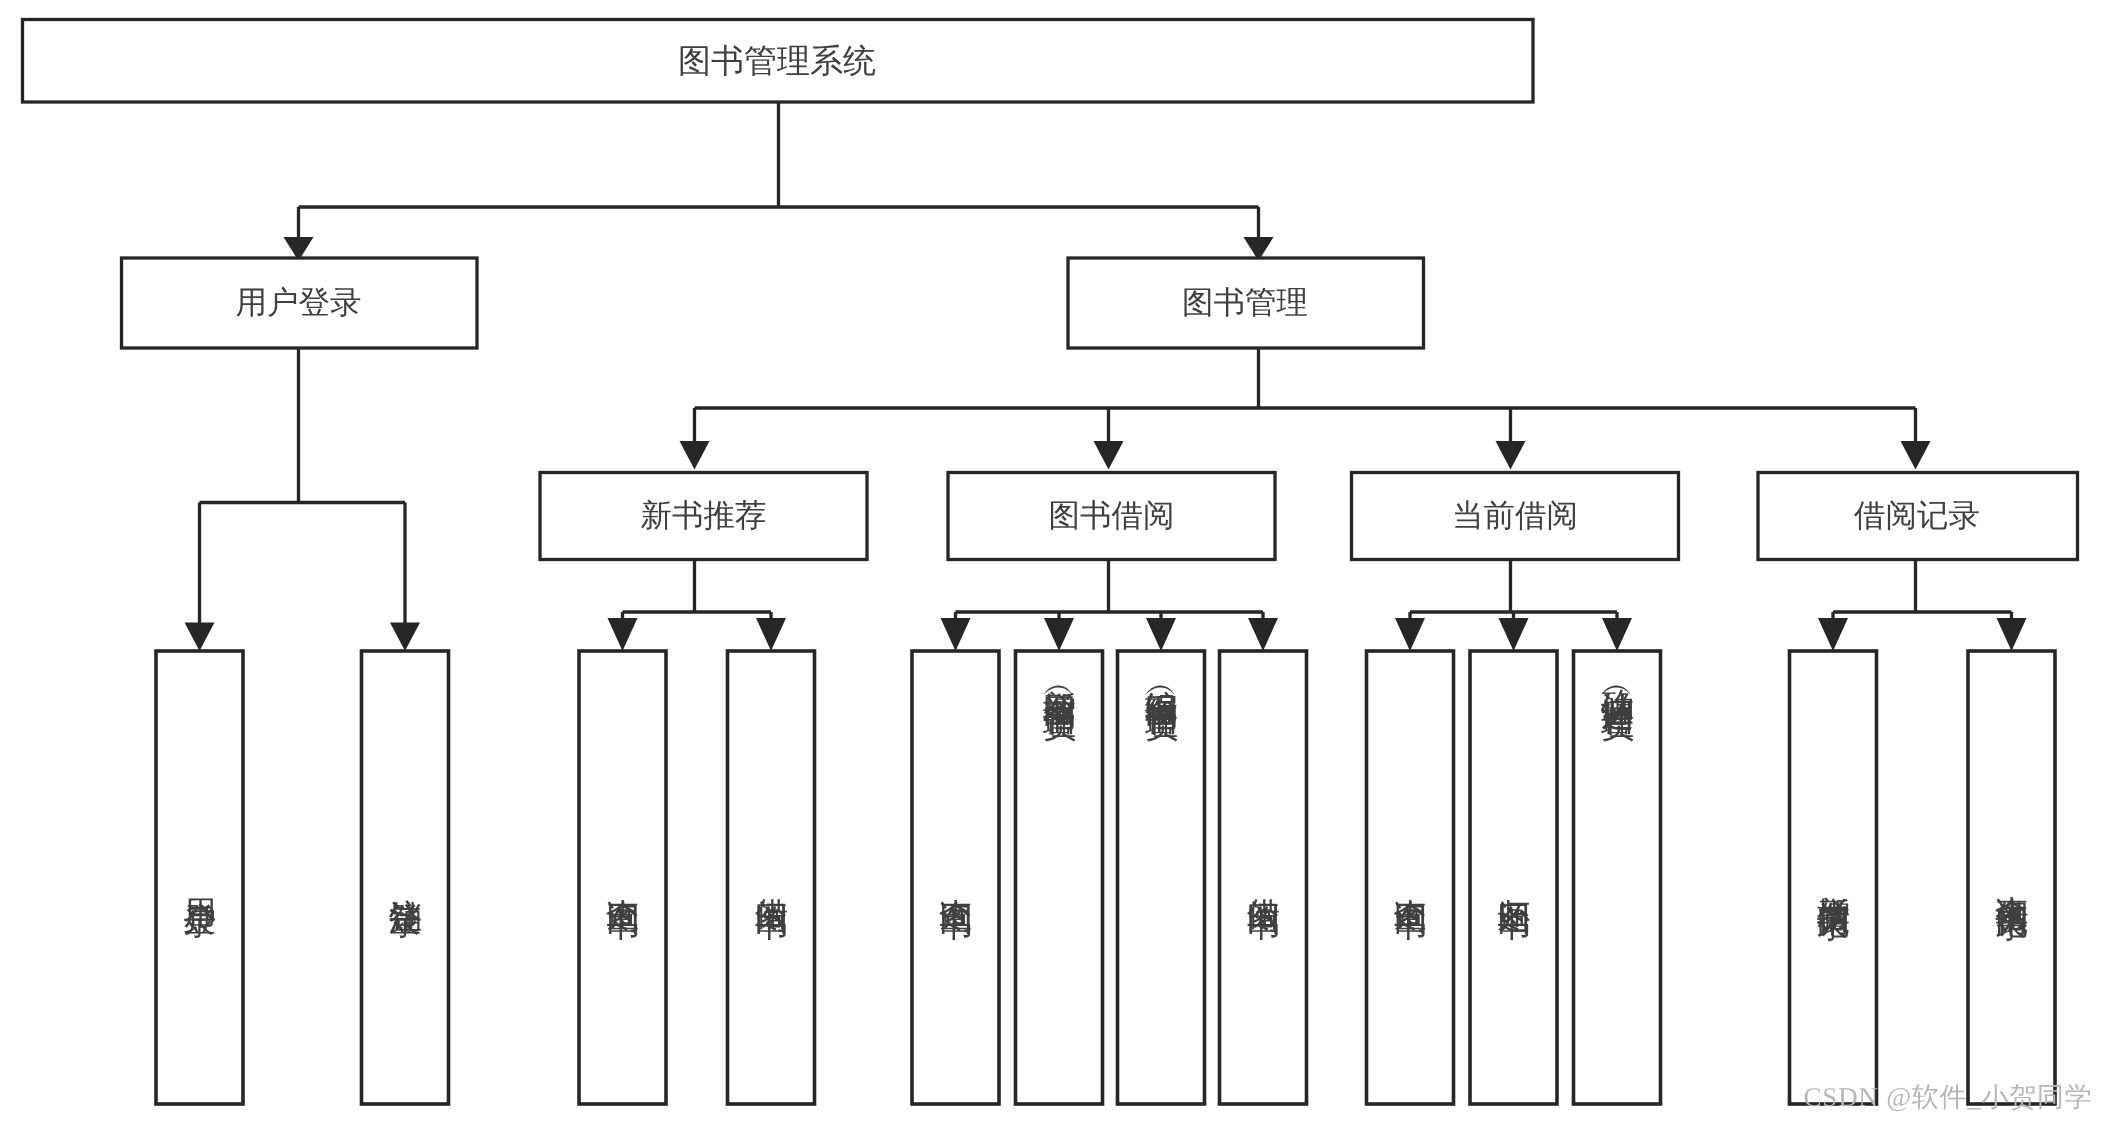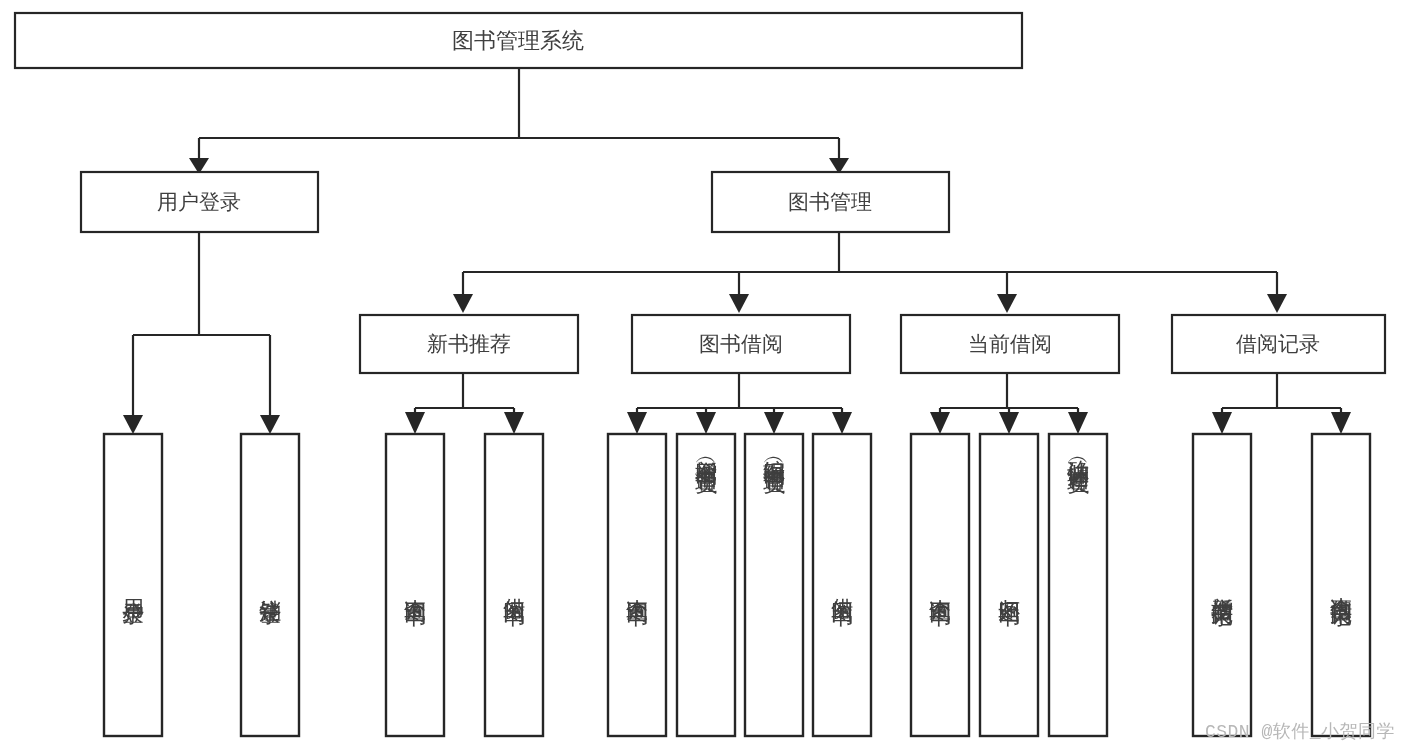--- a/index.html
+++ b/index.html
@@ -70,21 +70,21 @@
     line-height: 1.12;
     letter-spacing: 2px;
     color: #3f3f3f;
     white-space: nowrap;
     text-align: center;
   }
   #watermark {
     position: absolute;
     right: 10px;
     bottom: 4px;
-    font-family: Liberation Mono, monospace;
+    font-family: Liberation Serif, serif;
     font-size: 18px;
     color: #b7b7b7;
     letter-spacing: 0.5px;
     user-select: none;
     white-space: nowrap;
     margin-left: 32px;
   }
 </style>
 </head>
 <body>

